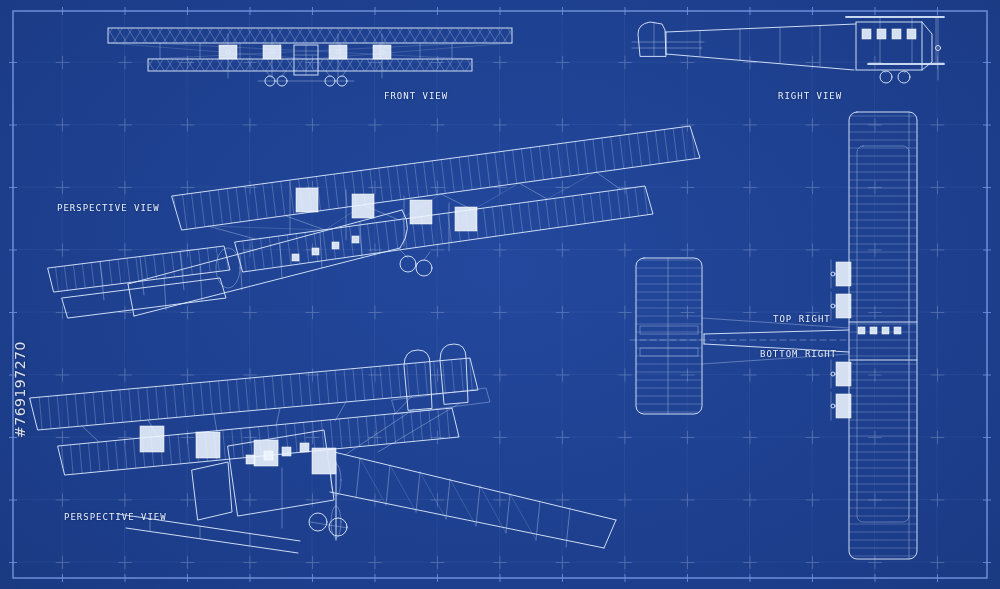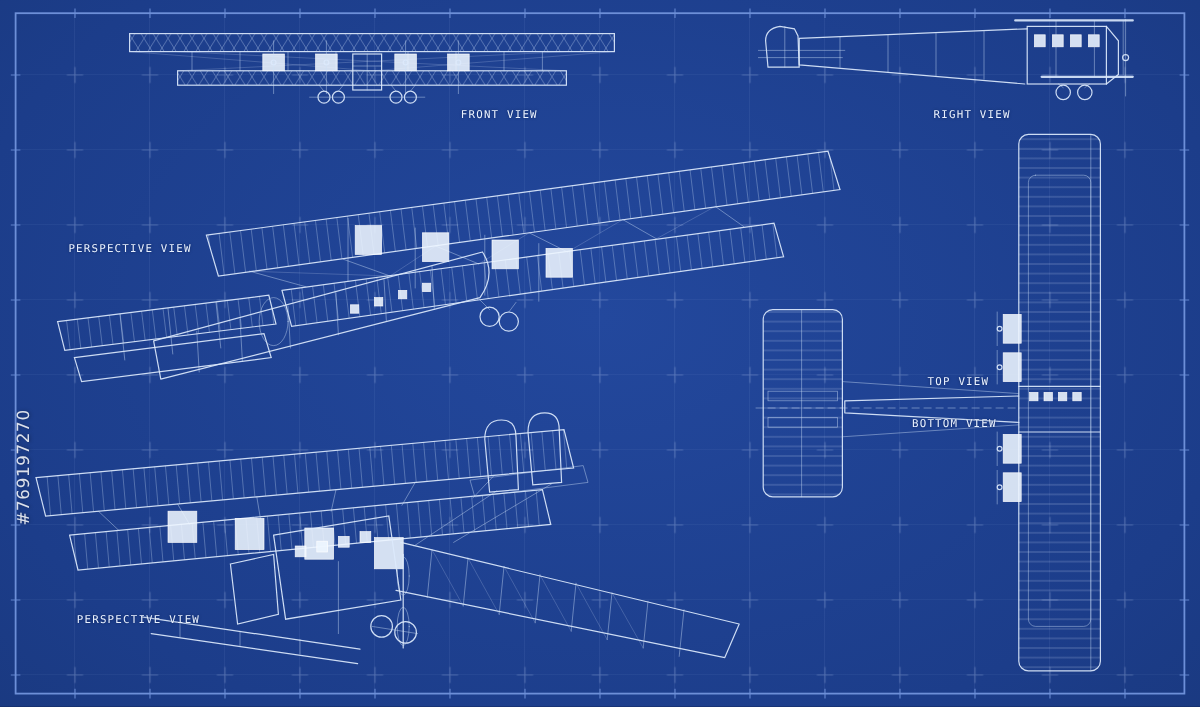--- a/index.html
+++ b/index.html
@@ -200,18 +200,18 @@
       <path class="fn" fill="none" d="M310 522 L348 528"></path>
     </g>
 
     <rect class="frame" x="13" y="11" width="974" height="567"></rect>
     <path class="tick" d="M62.5 7V15 M125 7V15 M187.5 7V15 M250 7V15 M312.5 7V15 M375 7V15 M437.5 7V15 M500 7V15 M562.5 7V15 M625 7V15 M687.5 7V15 M750 7V15 M812.5 7V15 M875 7V15 M937.5 7V15 M62.5 574V582 M125 574V582 M187.5 574V582 M250 574V582 M312.5 574V582 M375 574V582 M437.5 574V582 M500 574V582 M562.5 574V582 M625 574V582 M687.5 574V582 M750 574V582 M812.5 574V582 M875 574V582 M937.5 574V582 M9 62.5H17 M9 125H17 M9 187.5H17 M9 250H17 M9 312.5H17 M9 375H17 M9 437.5H17 M9 500H17 M9 562.5H17 M983 62.5H991 M983 125H991 M983 187.5H991 M983 250H991 M983 312.5H991 M983 375H991 M983 437.5H991 M983 500H991 M983 562.5H991"></path>
   </svg>
 
   <span class="lbl" style="left:384px;top:91px">FRONT VIEW</span>
   <span class="lbl" style="left:778px;top:91px">RIGHT VIEW</span>
   <span class="lbl" style="left:57px;top:203px">PERSPECTIVE VIEW</span>
-  <span class="lbl" style="left:773px;top:314px">TOP VIEW</span>
-  <span class="lbl" style="left:760px;top:349px">BOTTOM VIEW</span>
+  <span class="lbl" style="left:773px;top:314px">TOP RIGHT</span>
+  <span class="lbl" style="left:760px;top:349px">BOTTOM RIGHT</span>
   <span class="lbl" style="left:64px;top:512px">PERSPECTIVE VIEW</span>
 
   <span class="watermark">#769197270</span>
 </div>
 
 </body></html>

